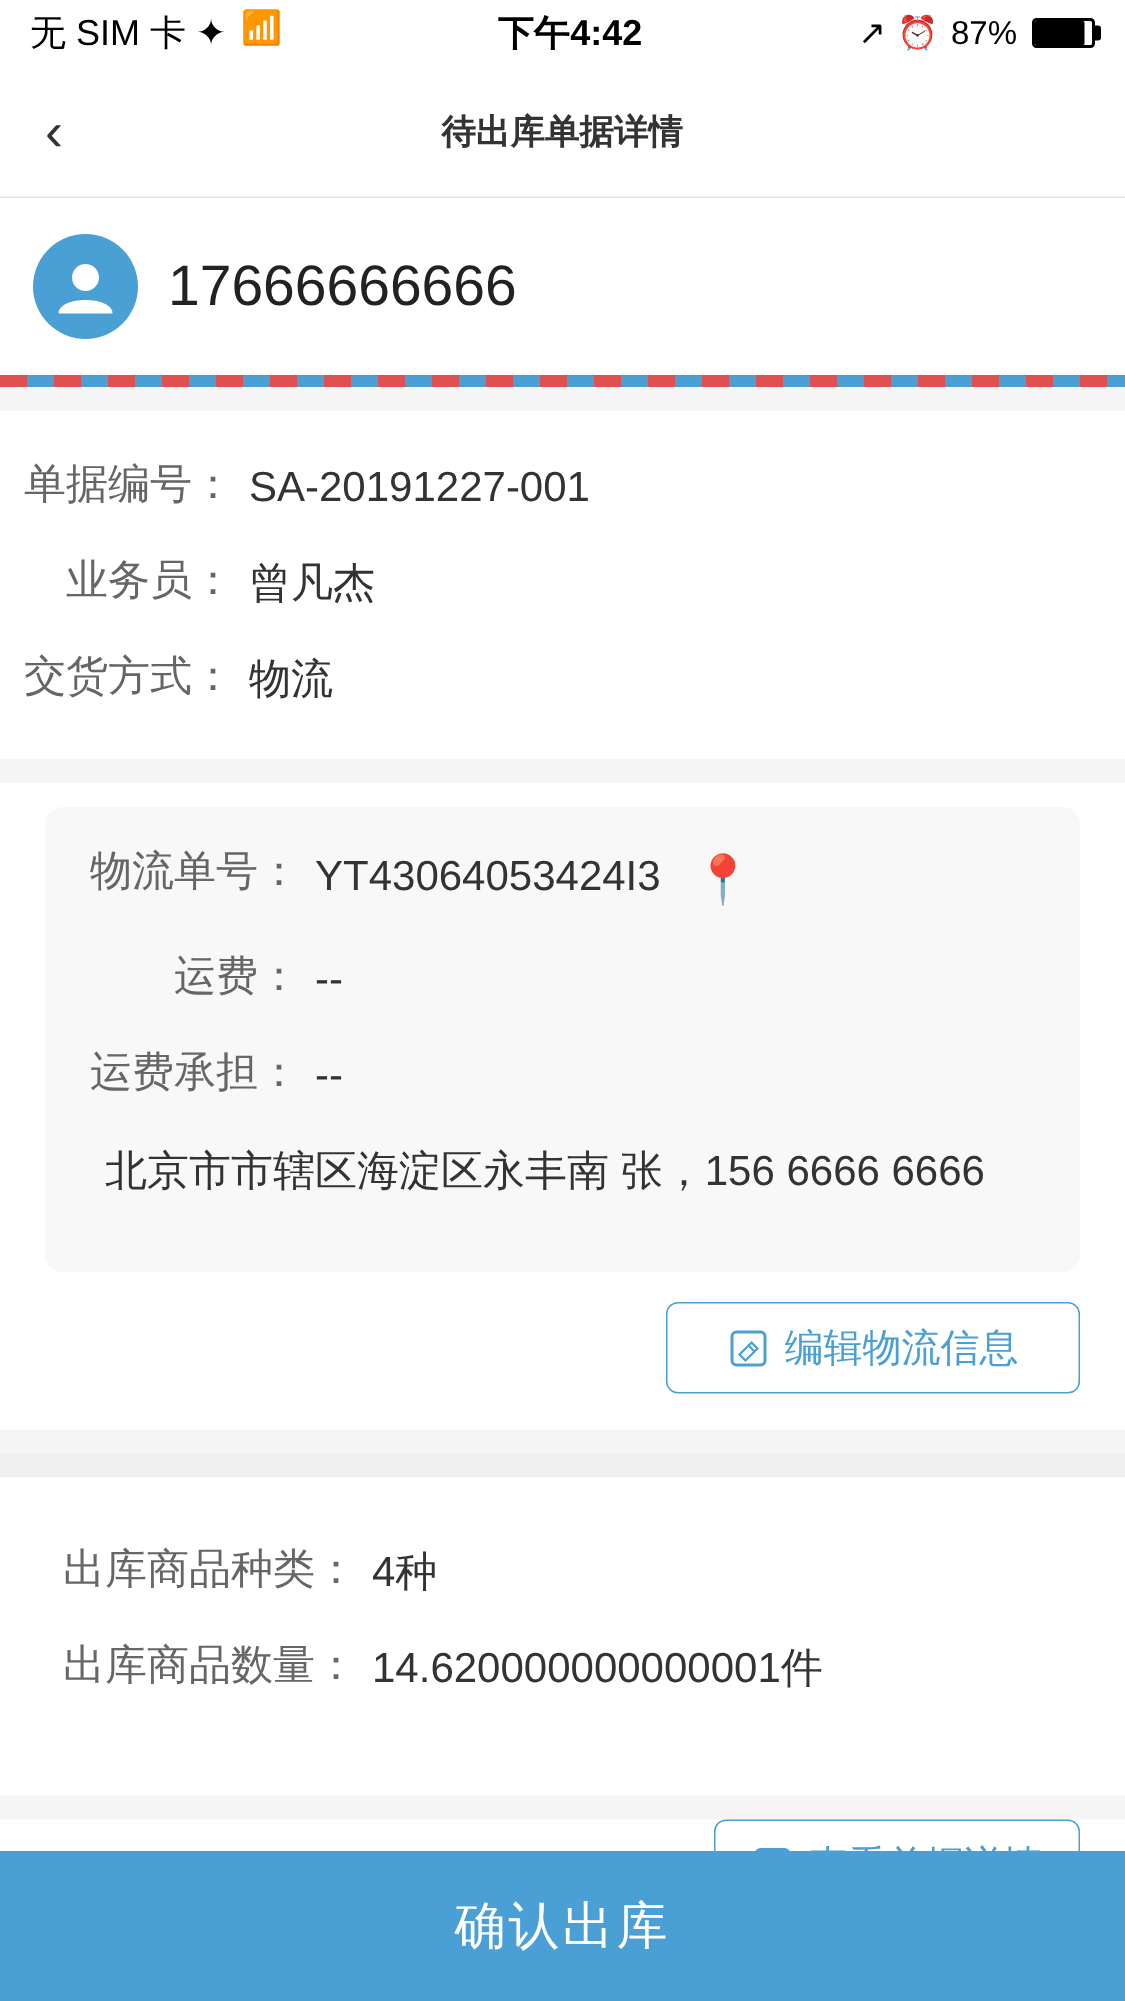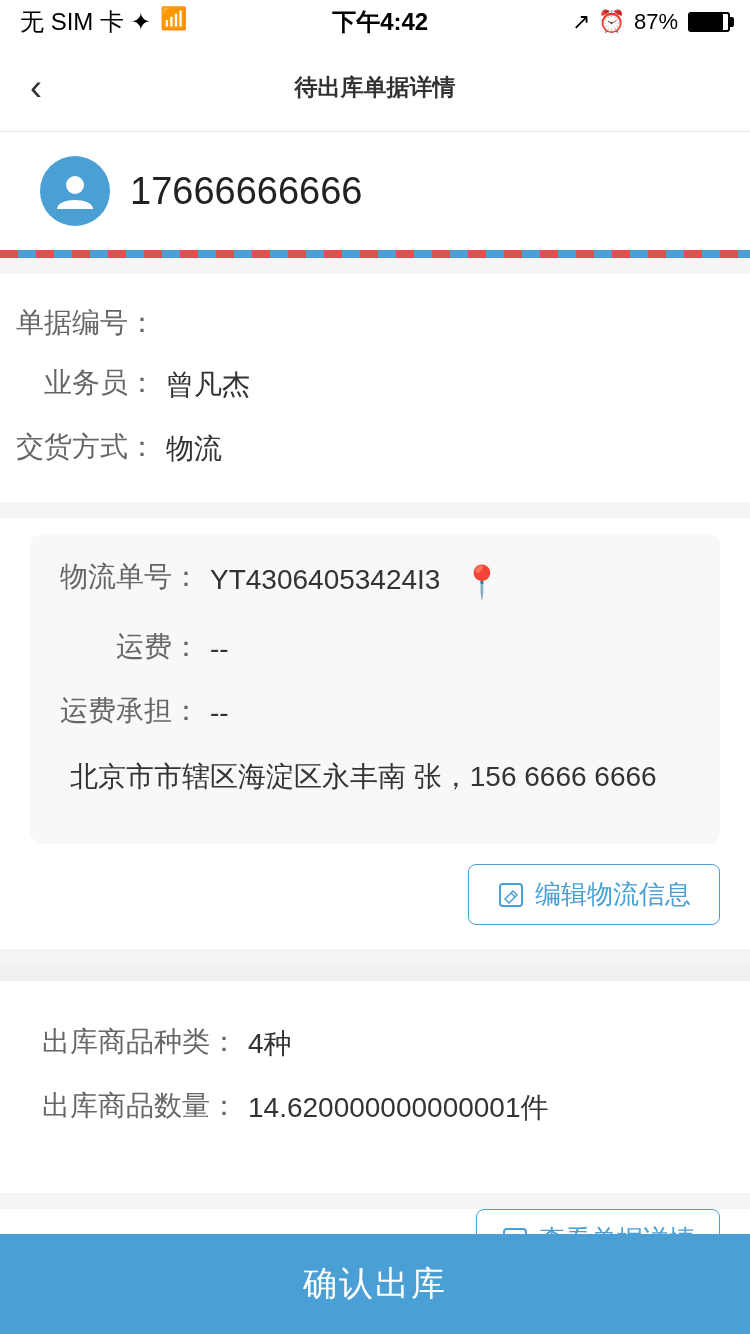--- a/index.html
+++ b/index.html
@@ -49,21 +49,21 @@
     }
     .nav-title {
       font-size: 23px;
       font-weight: 600;
       color: #333;
     }
 
     
     .customer-header {
       background: #fff;
-      padding: 24px 40px;
+      padding: 24px 22px;
       display: flex;
       align-items: center;
       gap: 20px;
       border-bottom: none;
     }
     .customer-avatar {
       width: 70px;
       height: 70px;
       border-radius: 50%;
       background: #4a9fd4;
@@ -138,21 +138,21 @@
       justify-content: flex-end;
       padding: 0 30px 24px 30px;
       background: #fff;
     }
     .edit-btn {
       display: flex;
       align-items: center;
       gap: 10px;
       border: 1.5px solid #4a9fd4;
       border-radius: 8px;
-      padding: 12px 28px;
+      padding: 12px 40px;
       color: #4a9fd4;
       font-size: 26px;
       background: #fff;
       cursor: pointer;
     }
 
     
     .section-separator {
       height: 16px;
       background: #f0f0f0;
@@ -265,20 +265,21 @@
     </div>
     <div class="customer-phone">17666666666</div>
   </div>
 
   <div class="dashed-divider"></div>
 </div>
 
 <div class="info-block section-white">
   <div class="info-row">
     <span class="info-label">单据编号：</span>
+    <span class="info-value">SA-20191227-001</span>
   </div>
   <div class="info-row">
     <span class="info-label">业务员：</span>
     <span class="info-value">曾凡杰</span>
   </div>
   <div class="info-row">
     <span class="info-label">交货方式：</span>
     <span class="info-value">物流</span>
   </div>
 </div>

